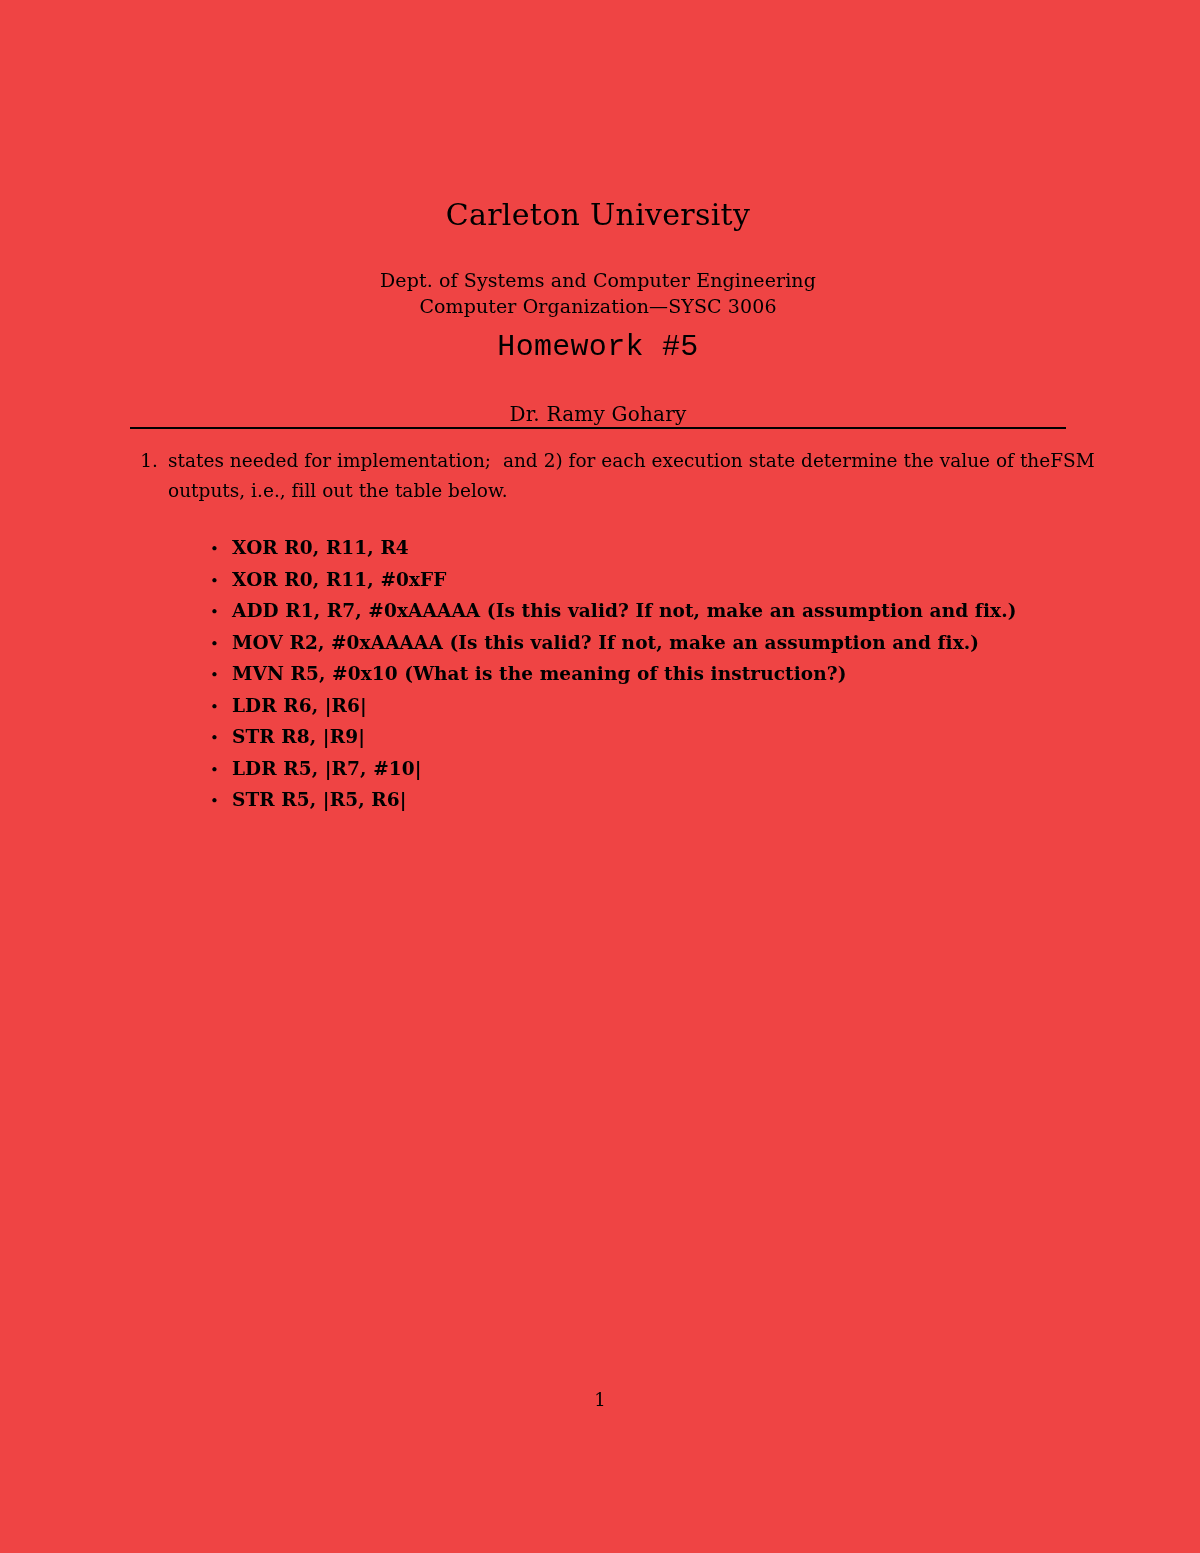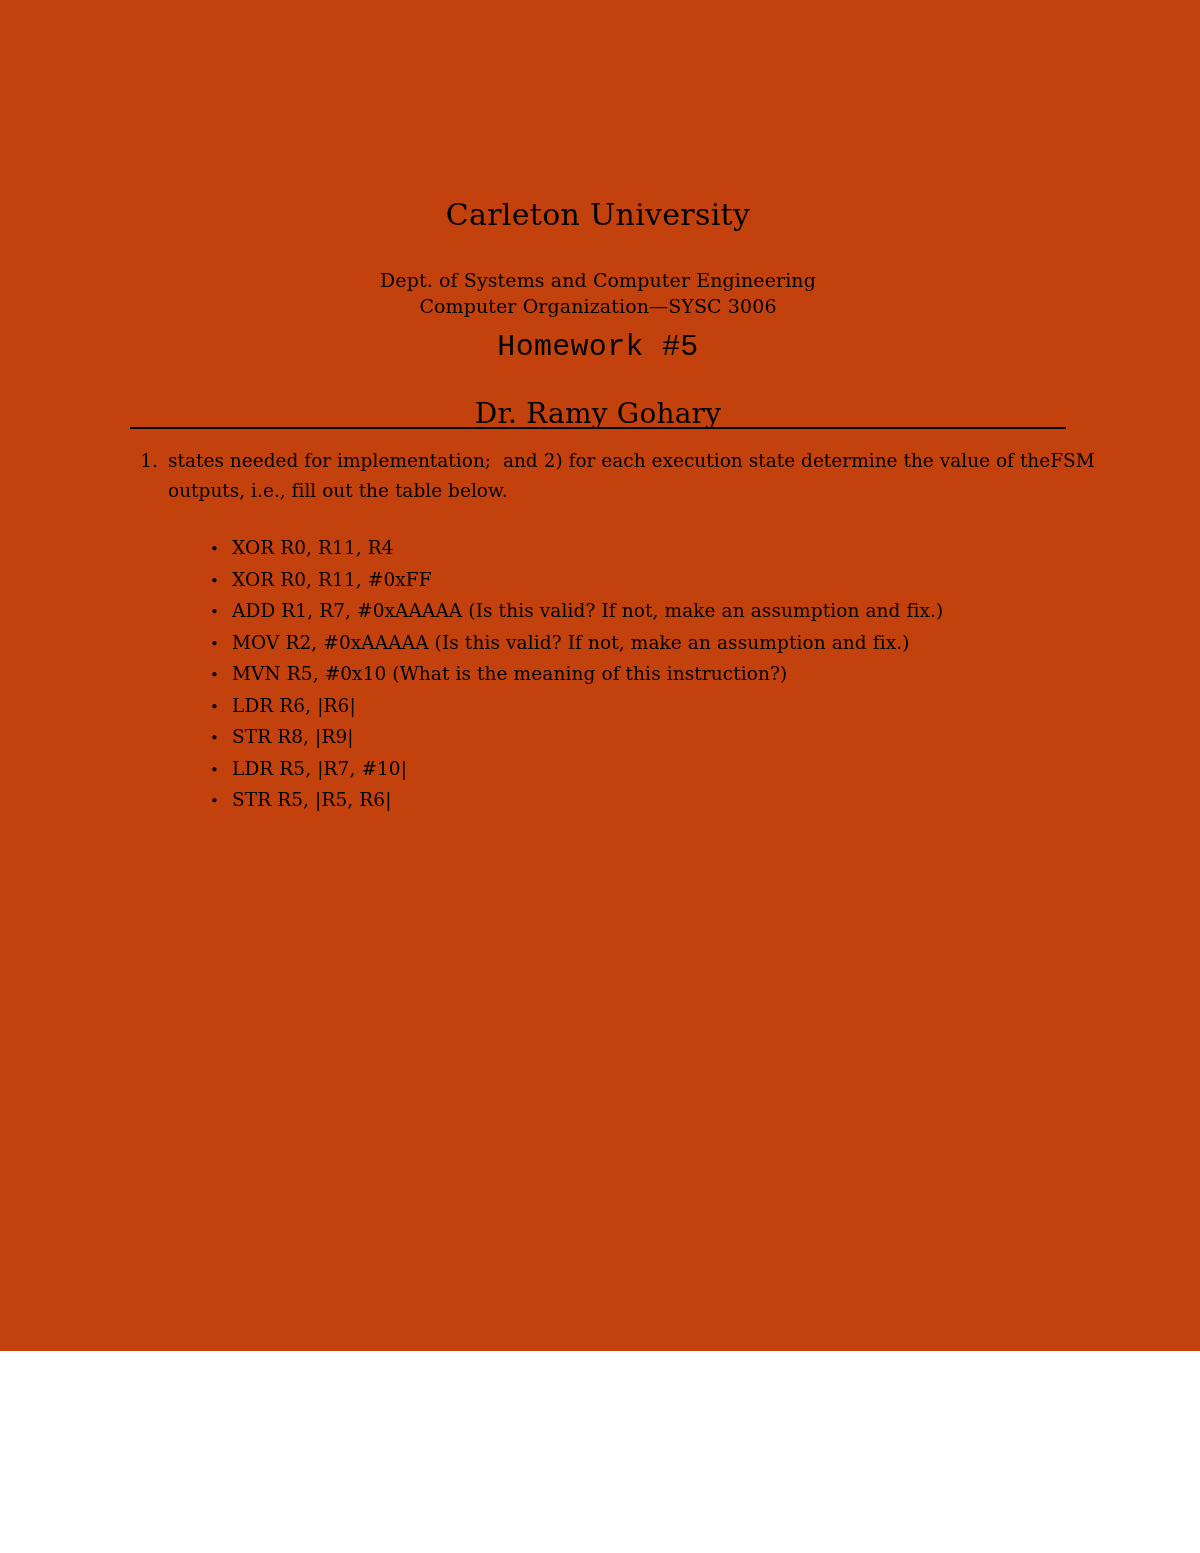--- a/index.html
+++ b/index.html
@@ -15,22 +15,22 @@
     font-family: "DejaVu Serif", serif;
     color: #000000;
     -webkit-font-smoothing: none;
   }
 
   .page {
     position: absolute;
     left: 0;
     top: 0;
     width: 1200px;
-    height: 1351px;
-    background: #c2410c;
+    height: 1553px;
+    background: #ef4444;
     overflow: hidden;
   }
 
   
   .header {
     position: absolute;
     left: 130px;
     top: 196px;
     width: 936px;
     text-align: center;
@@ -52,21 +52,21 @@
     letter-spacing: 0.1px;
   }
   .hw-title {
     font-size: 30px;
     line-height: 44px;
     margin-top: 6px;
     letter-spacing: 0.3px;
     font-family: Liberation Mono, monospace;
   }
   .author {
-    font-size: 28px;
+    font-size: 20px;
     line-height: 30px;
     margin-top: 30px;
     letter-spacing: 0.2px;
   }
 
   
   .rule {
     position: absolute;
     left: 130px;
     top: 427px;
@@ -134,20 +134,21 @@
   .bullet-dot {
     flex: 0 0 22px;
     width: 22px;
     font-size: 15px;
     line-height: 31.5px;
   }
   .bullet-text {
     flex: 1 1 auto;
     white-space: pre;
     letter-spacing: 0.1px;
+    font-weight: bold;
   }
 
   
   .page-number {
     position: absolute;
     left: 0;
     top: 1388px;
     width: 1200px;
     text-align: center;
     font-size: 18px;

